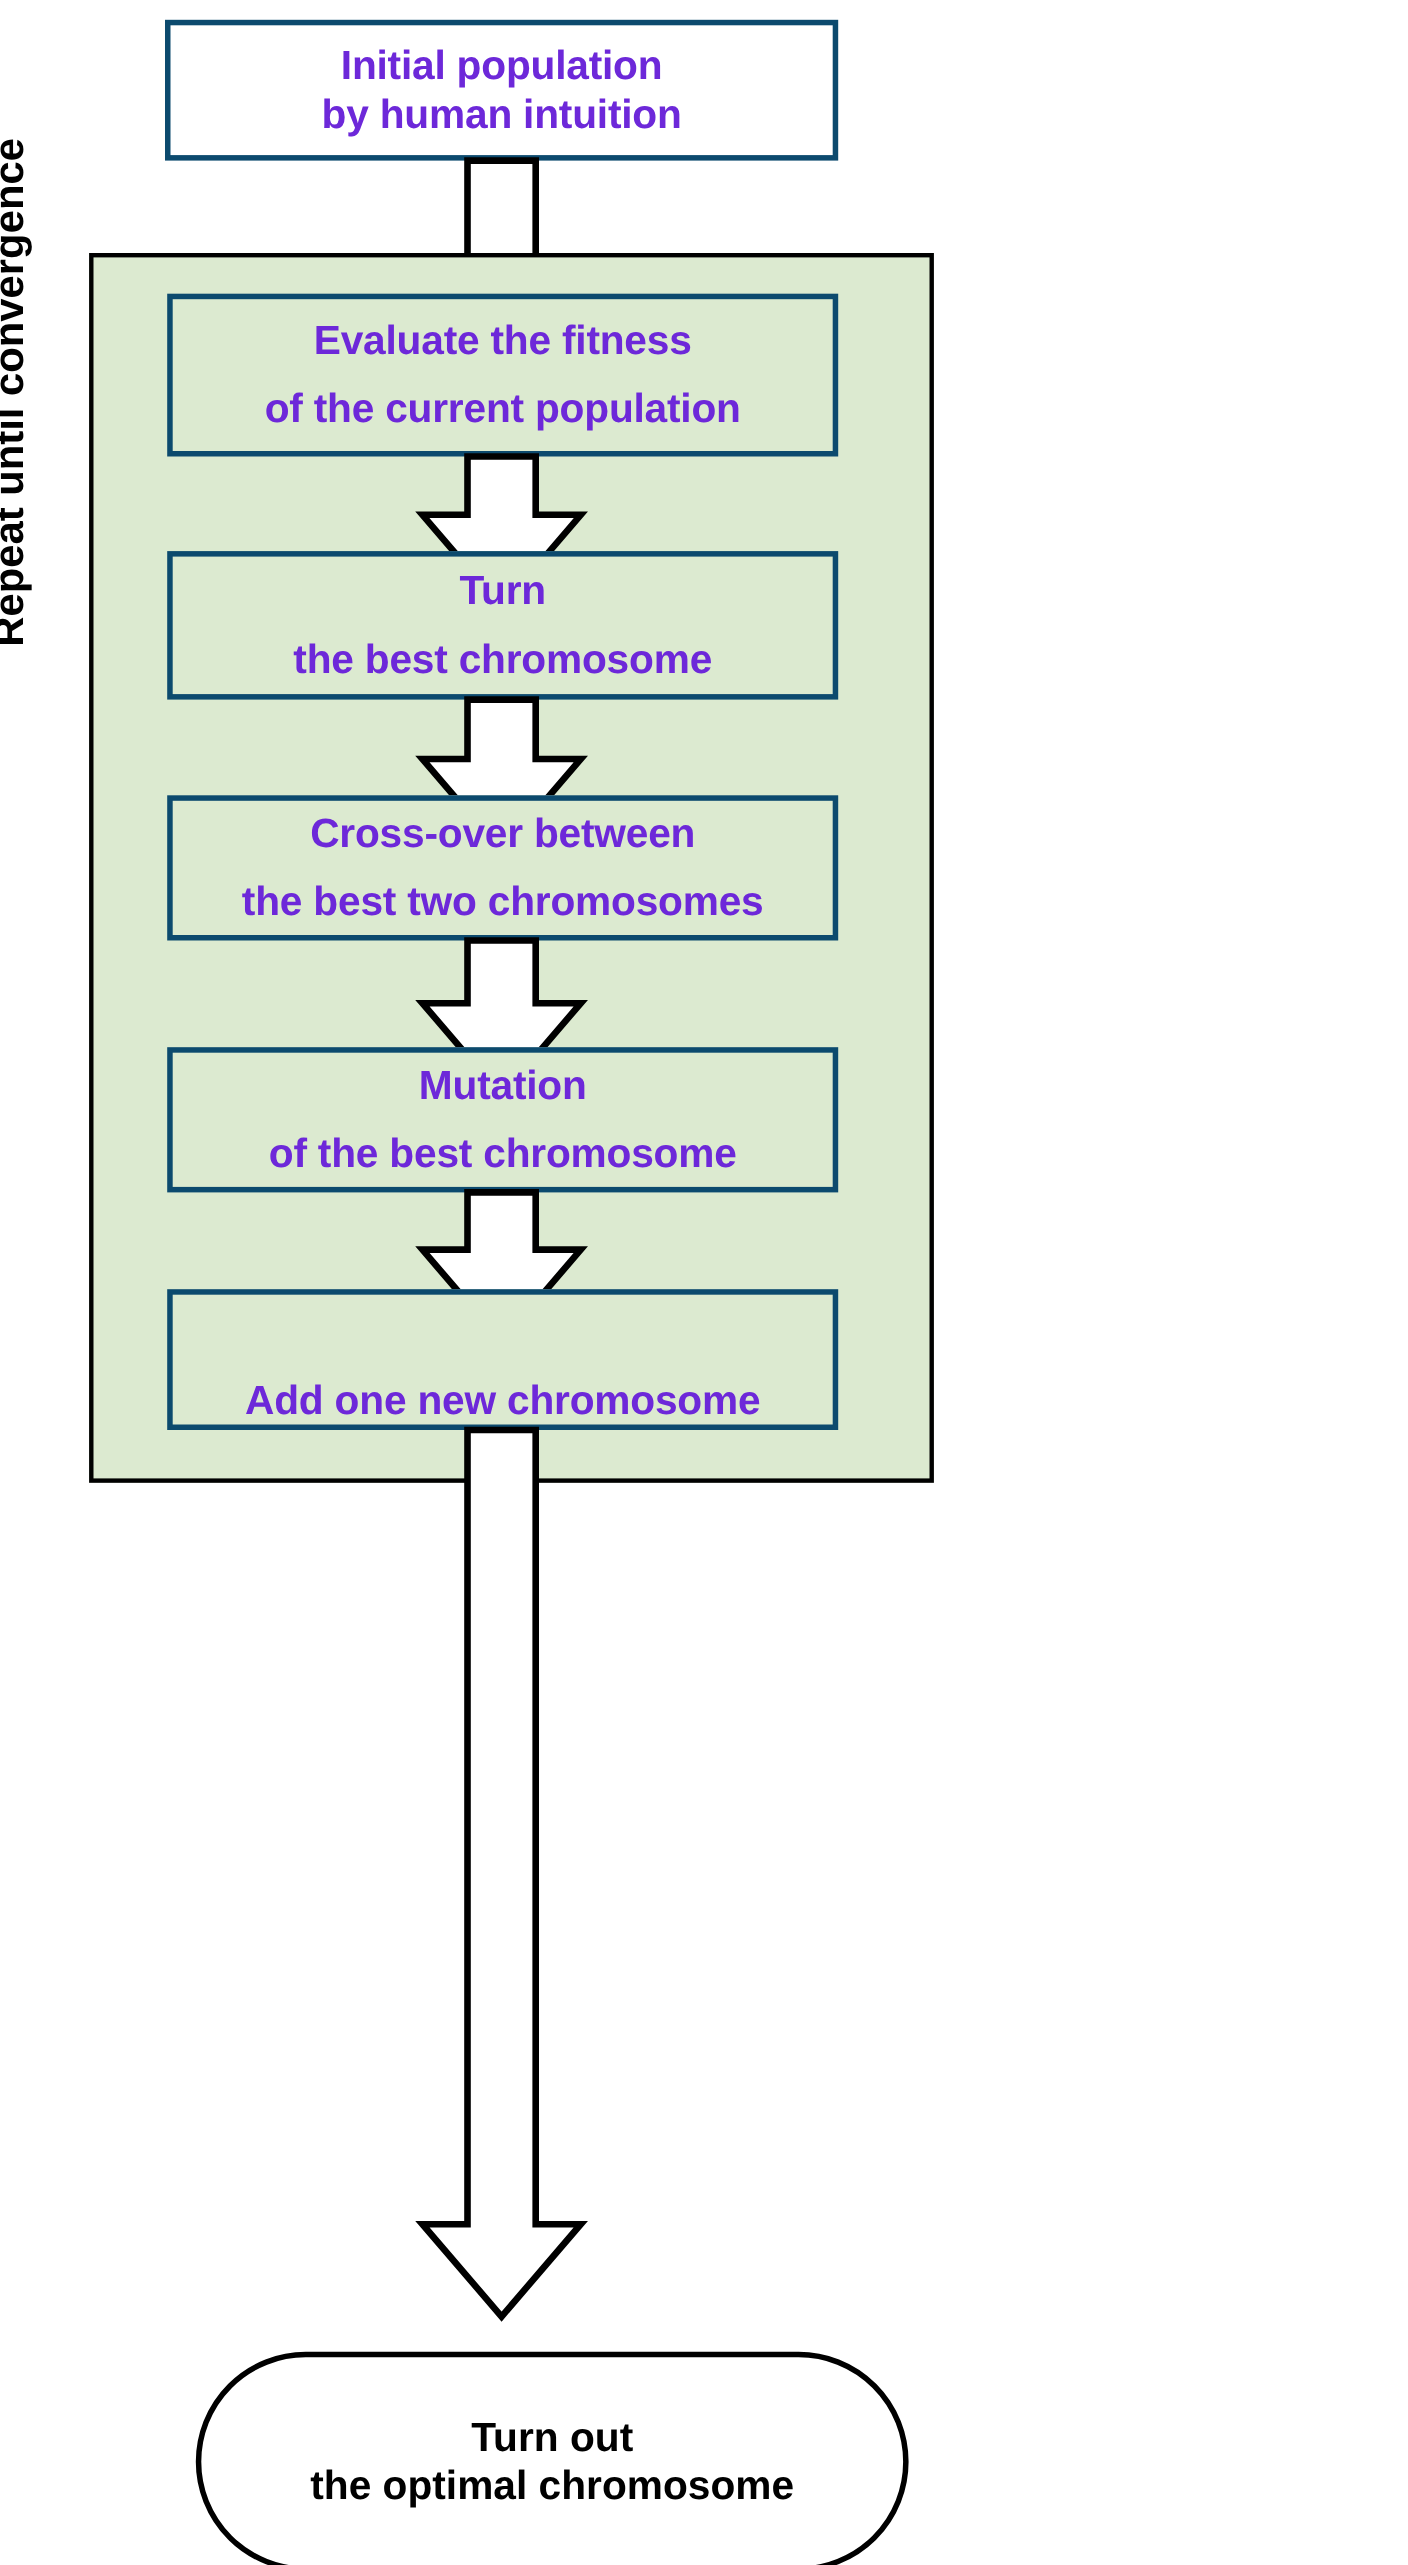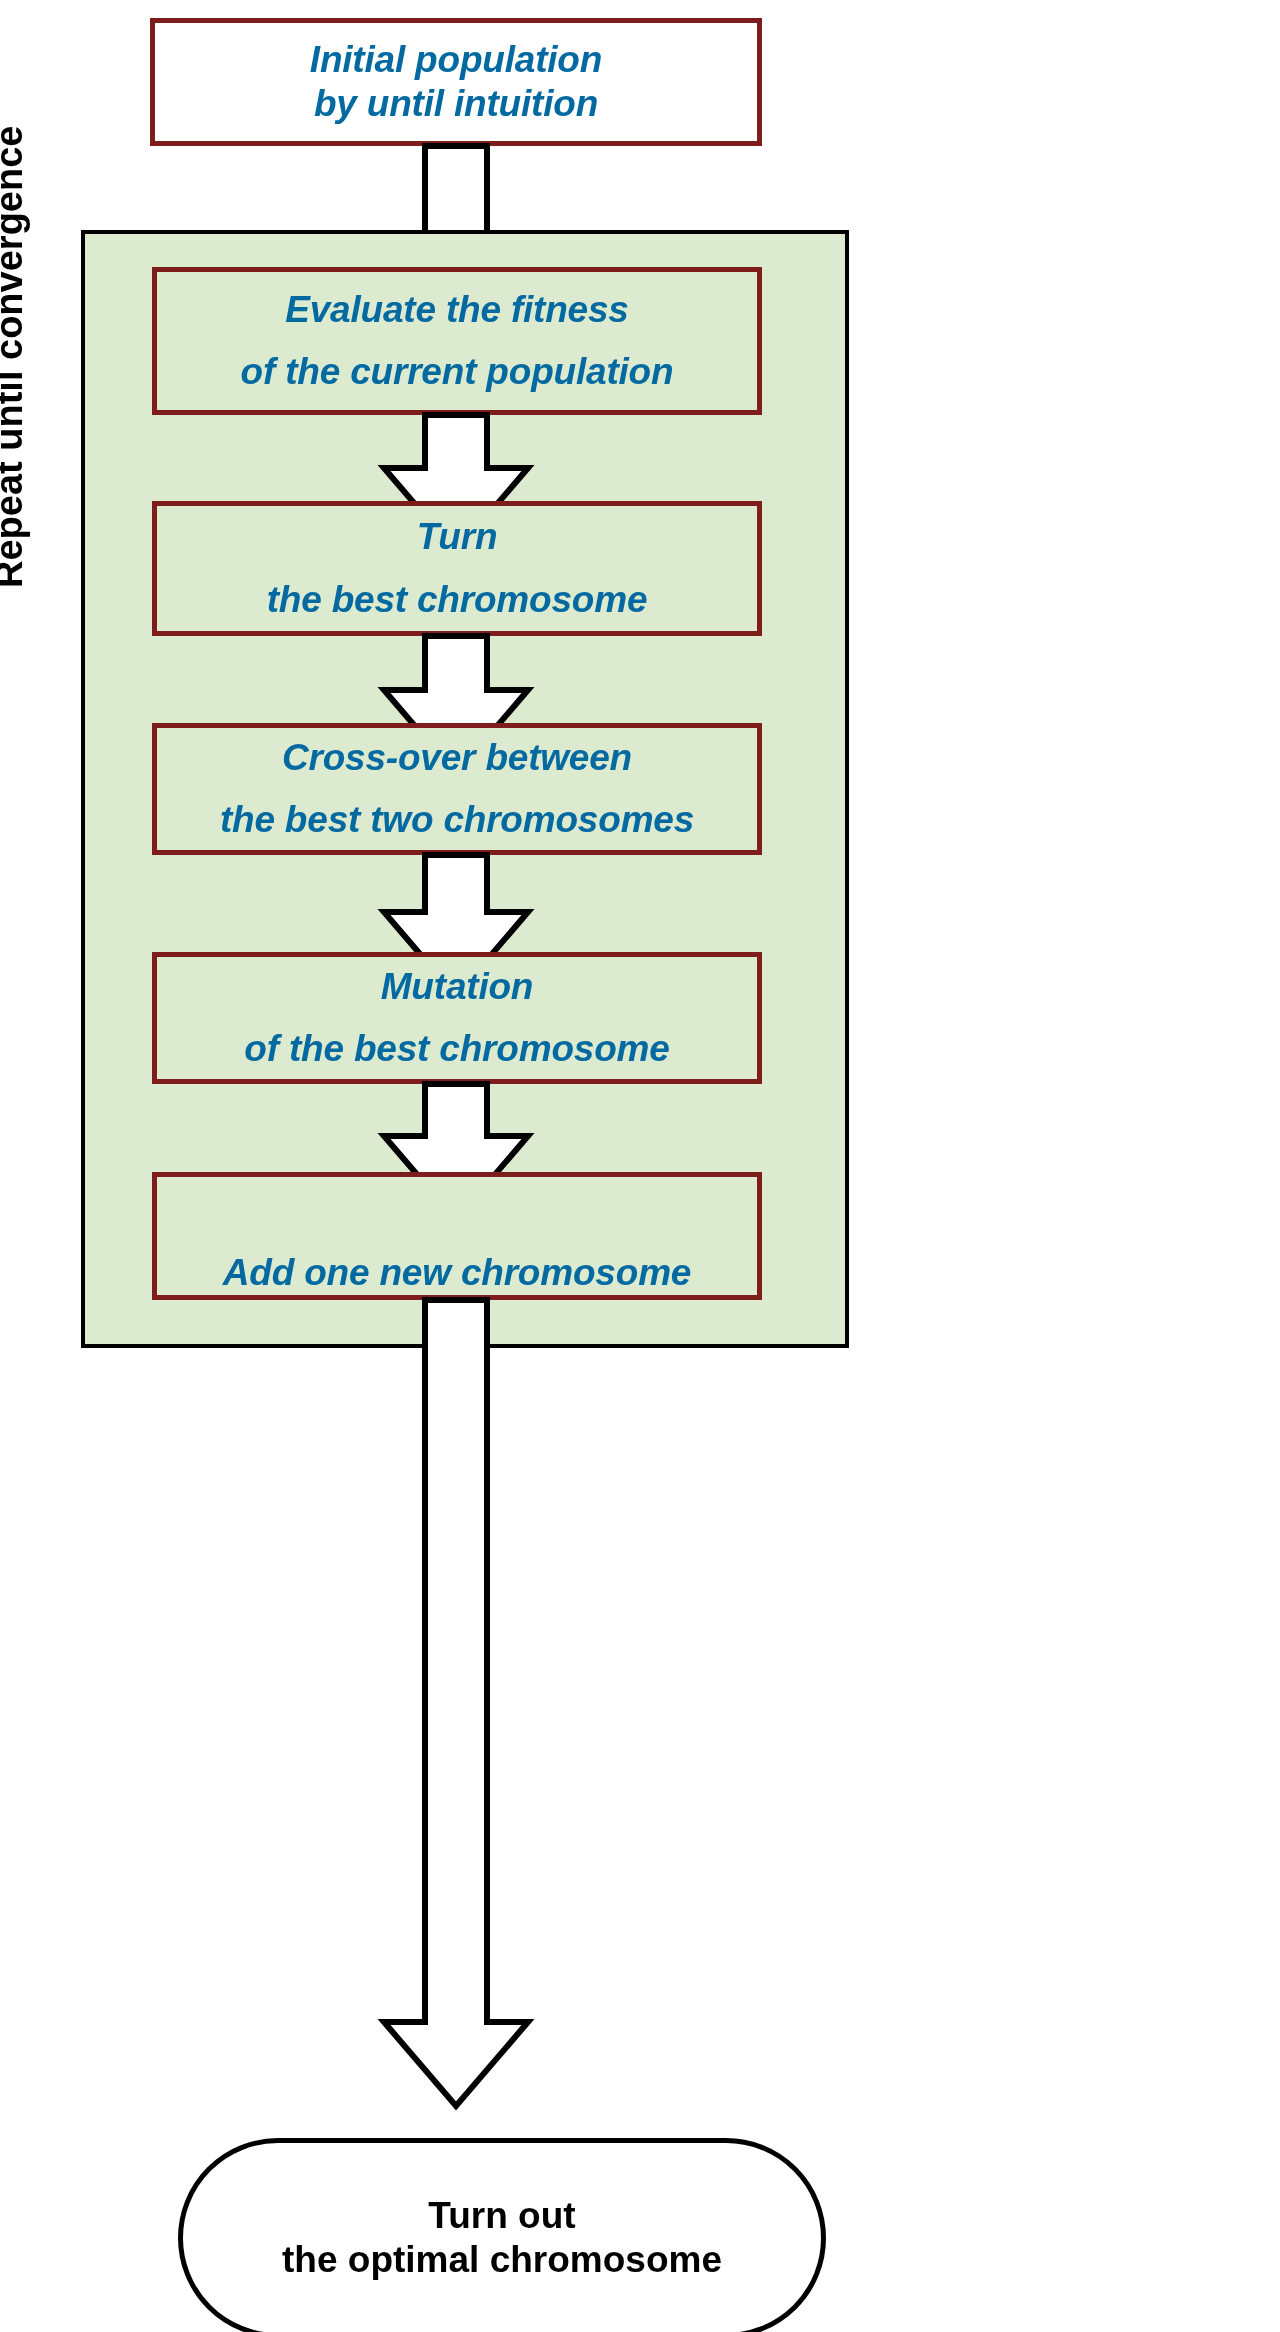--- a/index.html
+++ b/index.html
@@ -20,30 +20,29 @@
     left: 0;
     top: 0;
     width: 860px;
     height: 2332px;
   }
 
   
   .node-box {
     position: absolute;
     box-sizing: border-box;
-    border: 5px solid #7f1d1d;
+    border: 5px solid #0c4a6e;
     display: flex;
     flex-direction: column;
     align-items: center;
     justify-content: center;
     text-align: center;
-    color: #0369a1;
+    color: #6d28d9;
     font-weight: bold;
     letter-spacing: -0.2px;
-    font-style: italic;
   }
 
   .start-box {
     left: 150px;
     top: 18px;
     width: 612px;
     height: 128px;
     background: #ffffff;
     font-size: 37px;
     line-height: 1.18;
@@ -125,21 +124,21 @@
 
   .line-2 { display: block; }
 </style>
 </head>
 <body>
 
 <div id="flowchart">
 
   <div class="node-box start-box">
     <span>Initial population</span>
-    <span class="line-2">by until intuition</span>
+    <span class="line-2">by human intuition</span>
   </div>
 
   <div class="arrow">
     <svg width="860" height="2332" viewBox="0 0 860 2332" style="position:absolute;left:0;top:0;pointer-events:none;">
       <polygon points="425,146 487,146 487,283 528,283 456,369 384,283 425,283" fill="#ffffff" stroke="#000000" stroke-width="6" stroke-linejoin="miter"></polygon>
     </svg>
   </div>
 
   <div class="loop-container"></div>
 

